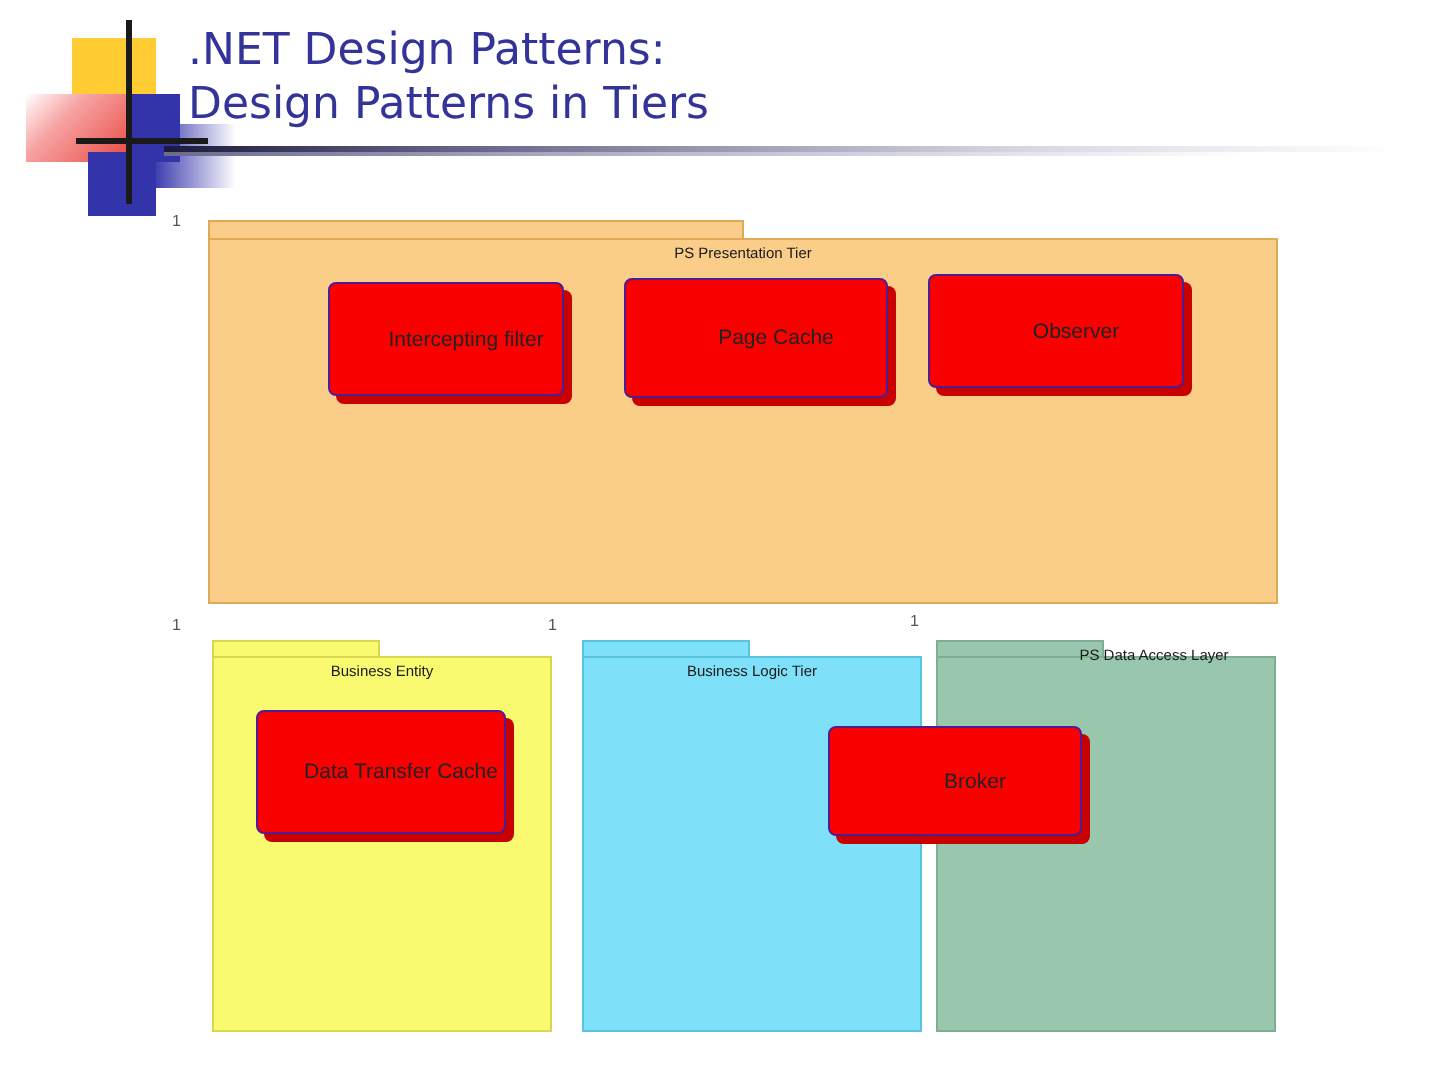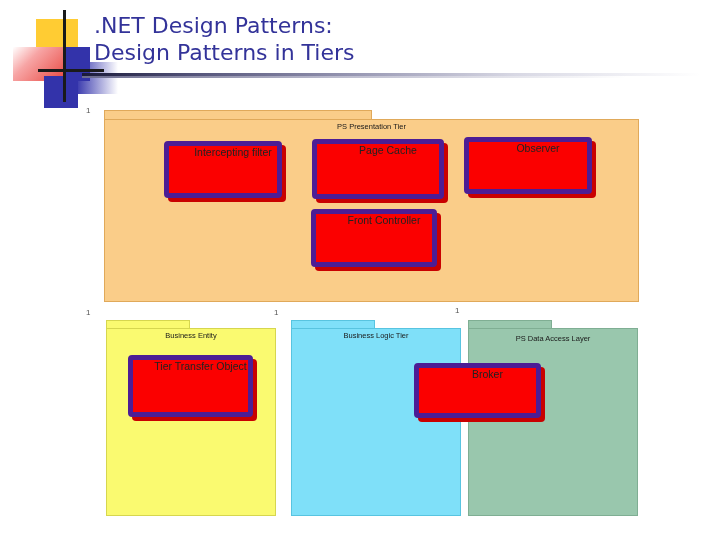--- a/index.html
+++ b/index.html
@@ -107,25 +107,25 @@
     position: absolute;
     font-size: 8px;
     color: #555555;
     font-family: "Liberation Sans", sans-serif;
   }
 
   
   .pattern {
     position: absolute;
     background: #FB0000;
-    border: 5px solid #4c1d95;
+    border: 1px solid #4c1d95;
     border-radius: 4px;
     box-shadow: 4px 4px 0 0 #c90000;
     display: flex;
-    align-items: flex-start;
+    align-items: center;
     justify-content: center;
     box-sizing: border-box;
     padding-left: 20px;
   }
   .pattern span {
     font-size: 10.5px;
     color: #222222;
     font-family: "Liberation Sans", sans-serif;
     text-align: center;
     line-height: 12px;
@@ -158,48 +158,45 @@
 
   <div class="pattern" style="left:60px;  top:31px;  width:118px; height:57px;">
     <span>Intercepting filter</span>
   </div>
   <div class="pattern" style="left:360px; top:27px;  width:128px; height:57px;">
     <span>Observer</span>
   </div>
   <div class="pattern" style="left:208px; top:29px;  width:132px; height:60px;">
     <span>Page Cache</span>
   </div>
-  <div class="pattern" style="left:207px; top:99px;  width:126px; height:58px;">
-    <span>Front Controller</span>
-  </div>
 </div>
 
 <div class="mult" style="left:86px; top:308px;">1</div>
 
 <div class="tier" style="left:106px; top:320px; width:170px; height:196px;">
   <div class="tab" style="width:84px; height:8px; background:#FAFA70; border:1px solid #D6D64F; border-bottom:none;"></div>
   <div class="body" style="top:8px; width:170px; height:188px; background:#FAFA70; border:1px solid #D6D64F;"></div>
   <div class="tier-label" style="top:11px;text-align:center;">Business Entity</div>
 
   <div class="pattern" style="left:22px; top:35px; width:125px; height:62px;">
-    <span>Tier Transfer Object</span>
+    <span>Data Transfer Cache</span>
   </div>
 </div>
 
 <div class="mult" style="left:274px; top:308px;">1</div>
 
 <div class="tier" style="left:291px; top:320px; width:170px; height:196px;">
   <div class="tab" style="width:84px; height:8px; background:#7FE0F9; border:1px solid #58C4E0; border-bottom:none;"></div>
   <div class="body" style="top:8px; width:170px; height:188px; background:#7FE0F9; border:1px solid #58C4E0;"></div>
   <div class="tier-label" style="top:11px;">Business Logic Tier</div>
 </div>
 
 <div class="mult" style="left:455px; top:306px;">1</div>
 
 <div class="tier" style="left:468px; top:320px; width:170px; height:196px;">
   <div class="tab" style="width:84px; height:8px; background:#99C7AD; border:1px solid #7FAE93; border-bottom:none;"></div>
   <div class="body" style="top:8px; width:170px; height:188px; background:#99C7AD; border:1px solid #7FAE93;"></div>
-  <div class="tier-label" style="top:14px;">PS Data Access Layer</div>
+  <div class="tier-label" style="top:3px;padding-left:24px;">PS Data Access Layer</div>
 </div>
 
 <div class="pattern" style="left:396px; top:363px; width:127px; height:55px;margin-left:18px;">
   <span>Broker</span>
 </div>
 
 </body></html>

